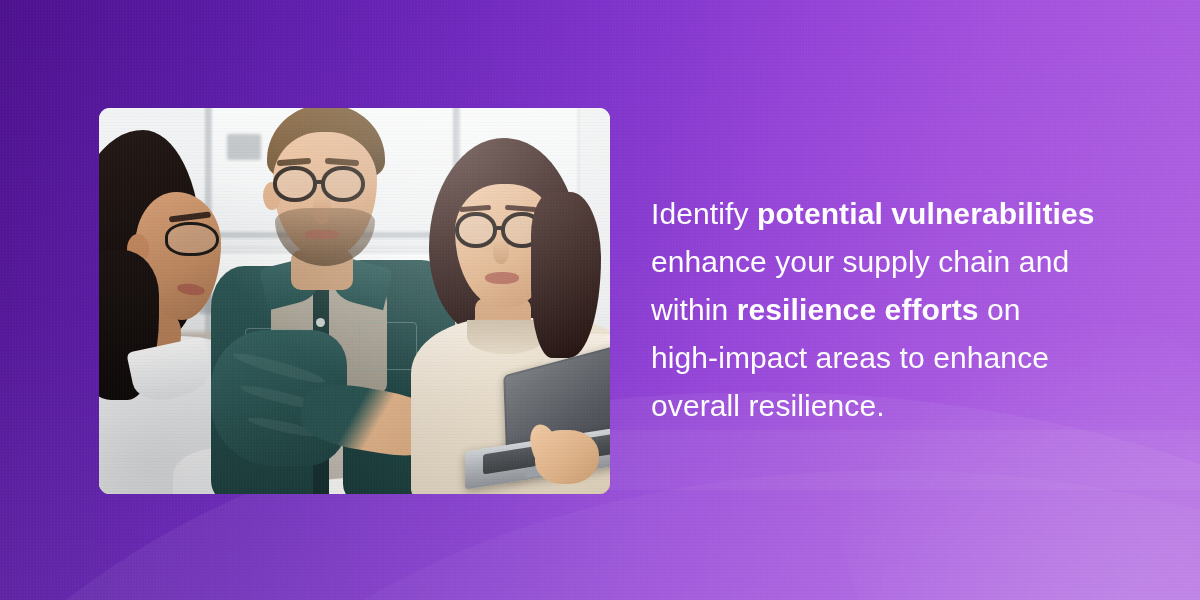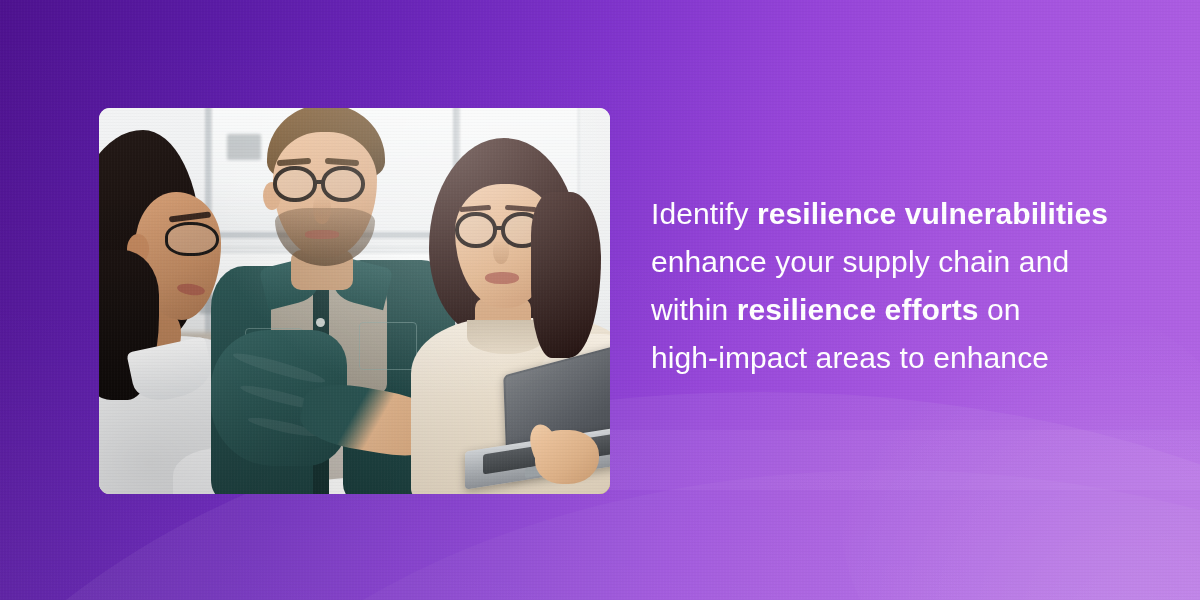--- a/index.html
+++ b/index.html
@@ -679,27 +679,30 @@
         <div class="pr-thumb"></div>
         <div class="pr-hand"></div>
       </div>
 
       <div class="photo-light"></div>
     </div>
   </div>
 
   <div class="copy">
     <div class="copy-line">
-      <span>Identify </span><b>resilience vulnerabilities</b>
+      <span>Identify </span><b>potential vulnerabilities</b>
     </div>
     <div class="copy-line">
       <span>enhance your supply chain and</span>
     </div>
     <div class="copy-line">
       <span>within </span><b>resilience efforts</b><span> on</span>
     </div>
     <div class="copy-line">
       <span>high-impact areas to enhance</span>
     </div>
+    <div class="copy-line">
+      <span>overall resilience.</span>
+    </div>
   </div>
 
   <div class="grain"></div>
 </div>
 
 </body></html>

